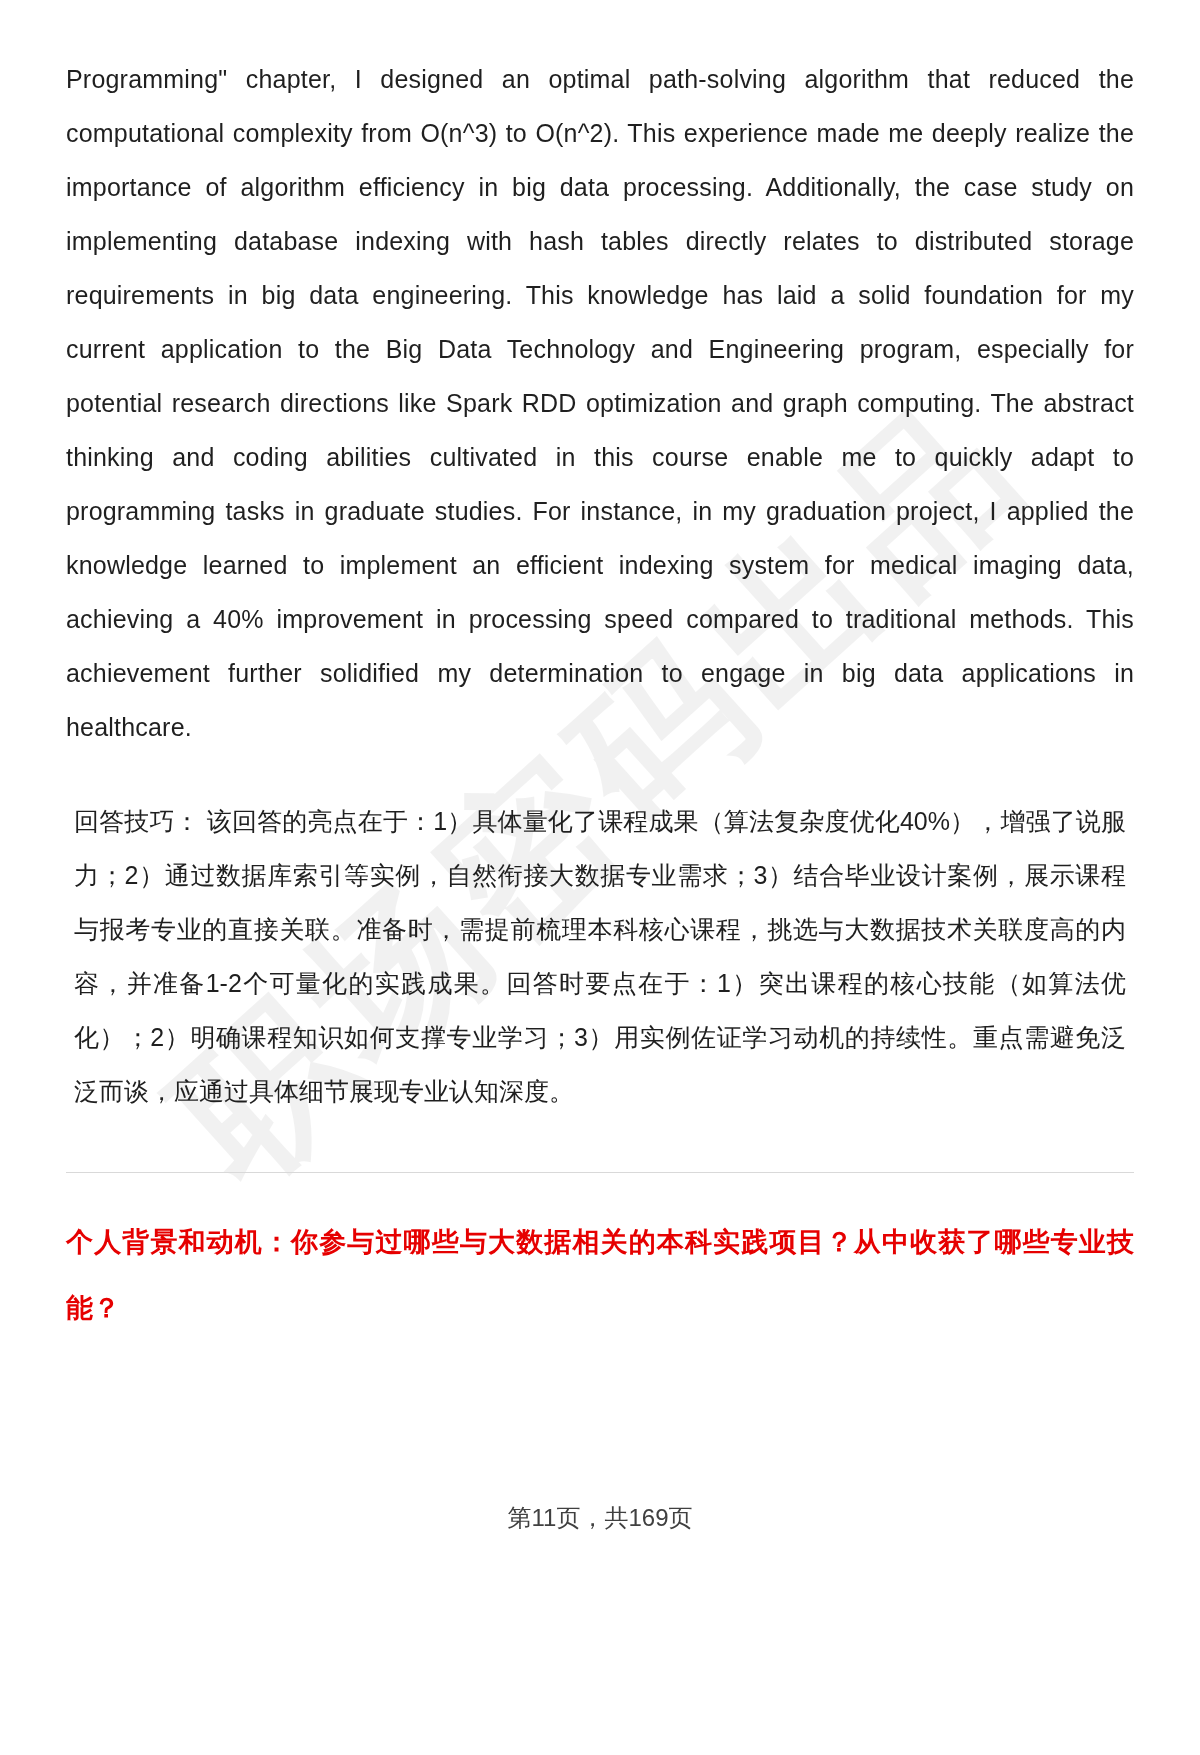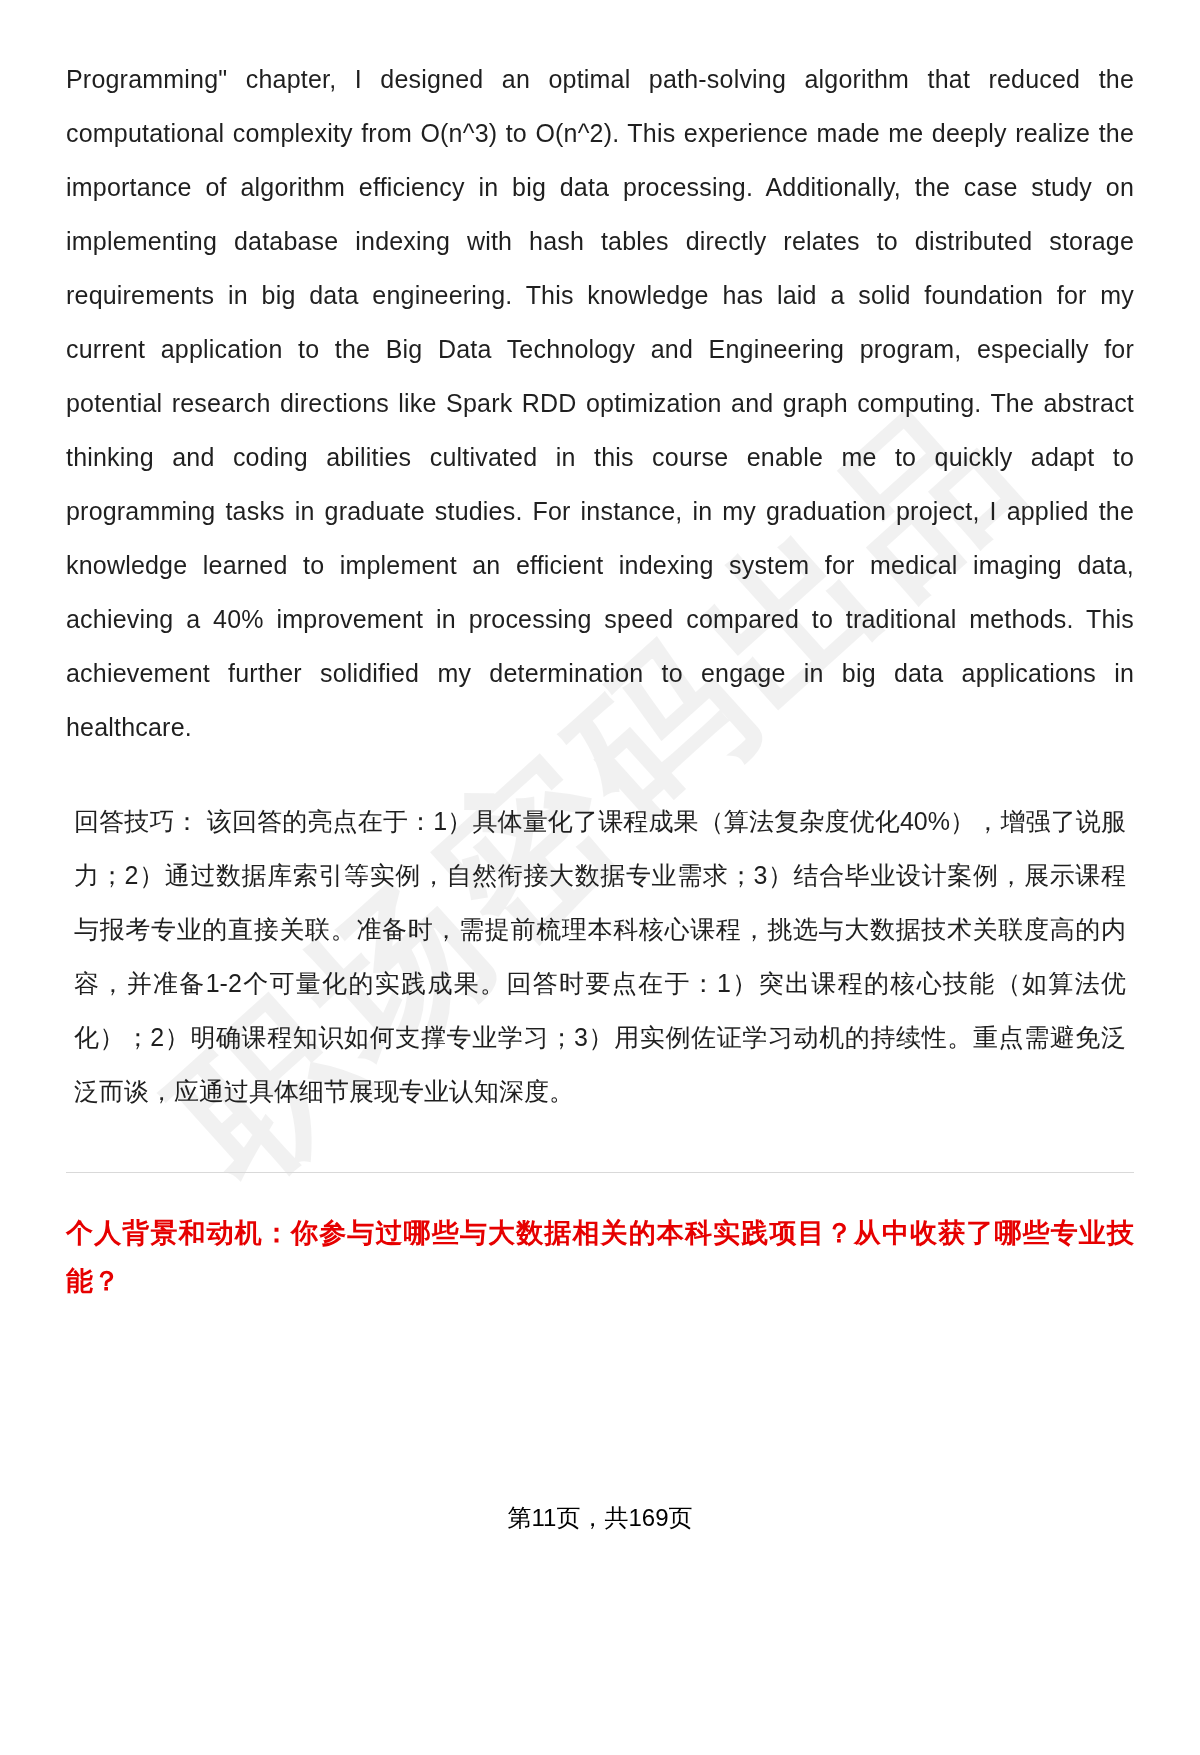--- a/index.html
+++ b/index.html
@@ -41,32 +41,32 @@
   .divider {
     border: none;
     border-top: 1px solid #d9d9d9;
     margin: 54px 0 0 0;
     height: 0;
   }
   .question-heading {
     margin: 36px 0 0 0;
     font-size: 27px;
     font-weight: bold;
-    line-height: 48px;
+    line-height: 66px;
     color: #e60000;
     text-align: justify;
   }
   .page-footer {
     position: absolute;
     top: 1502px;
     left: 0;
     width: 100%;
     text-align: center;
     font-size: 24px;
-    color: #000000;
+    color: #404040;
     z-index: 2;
   }
   .watermark {
     position: absolute;
     top: 790px;
     left: 600px;
     transform: translate(-50%, -50%) rotate(-42deg);
     font-size: 165px;
     font-weight: bold;
     letter-spacing: 12px;

